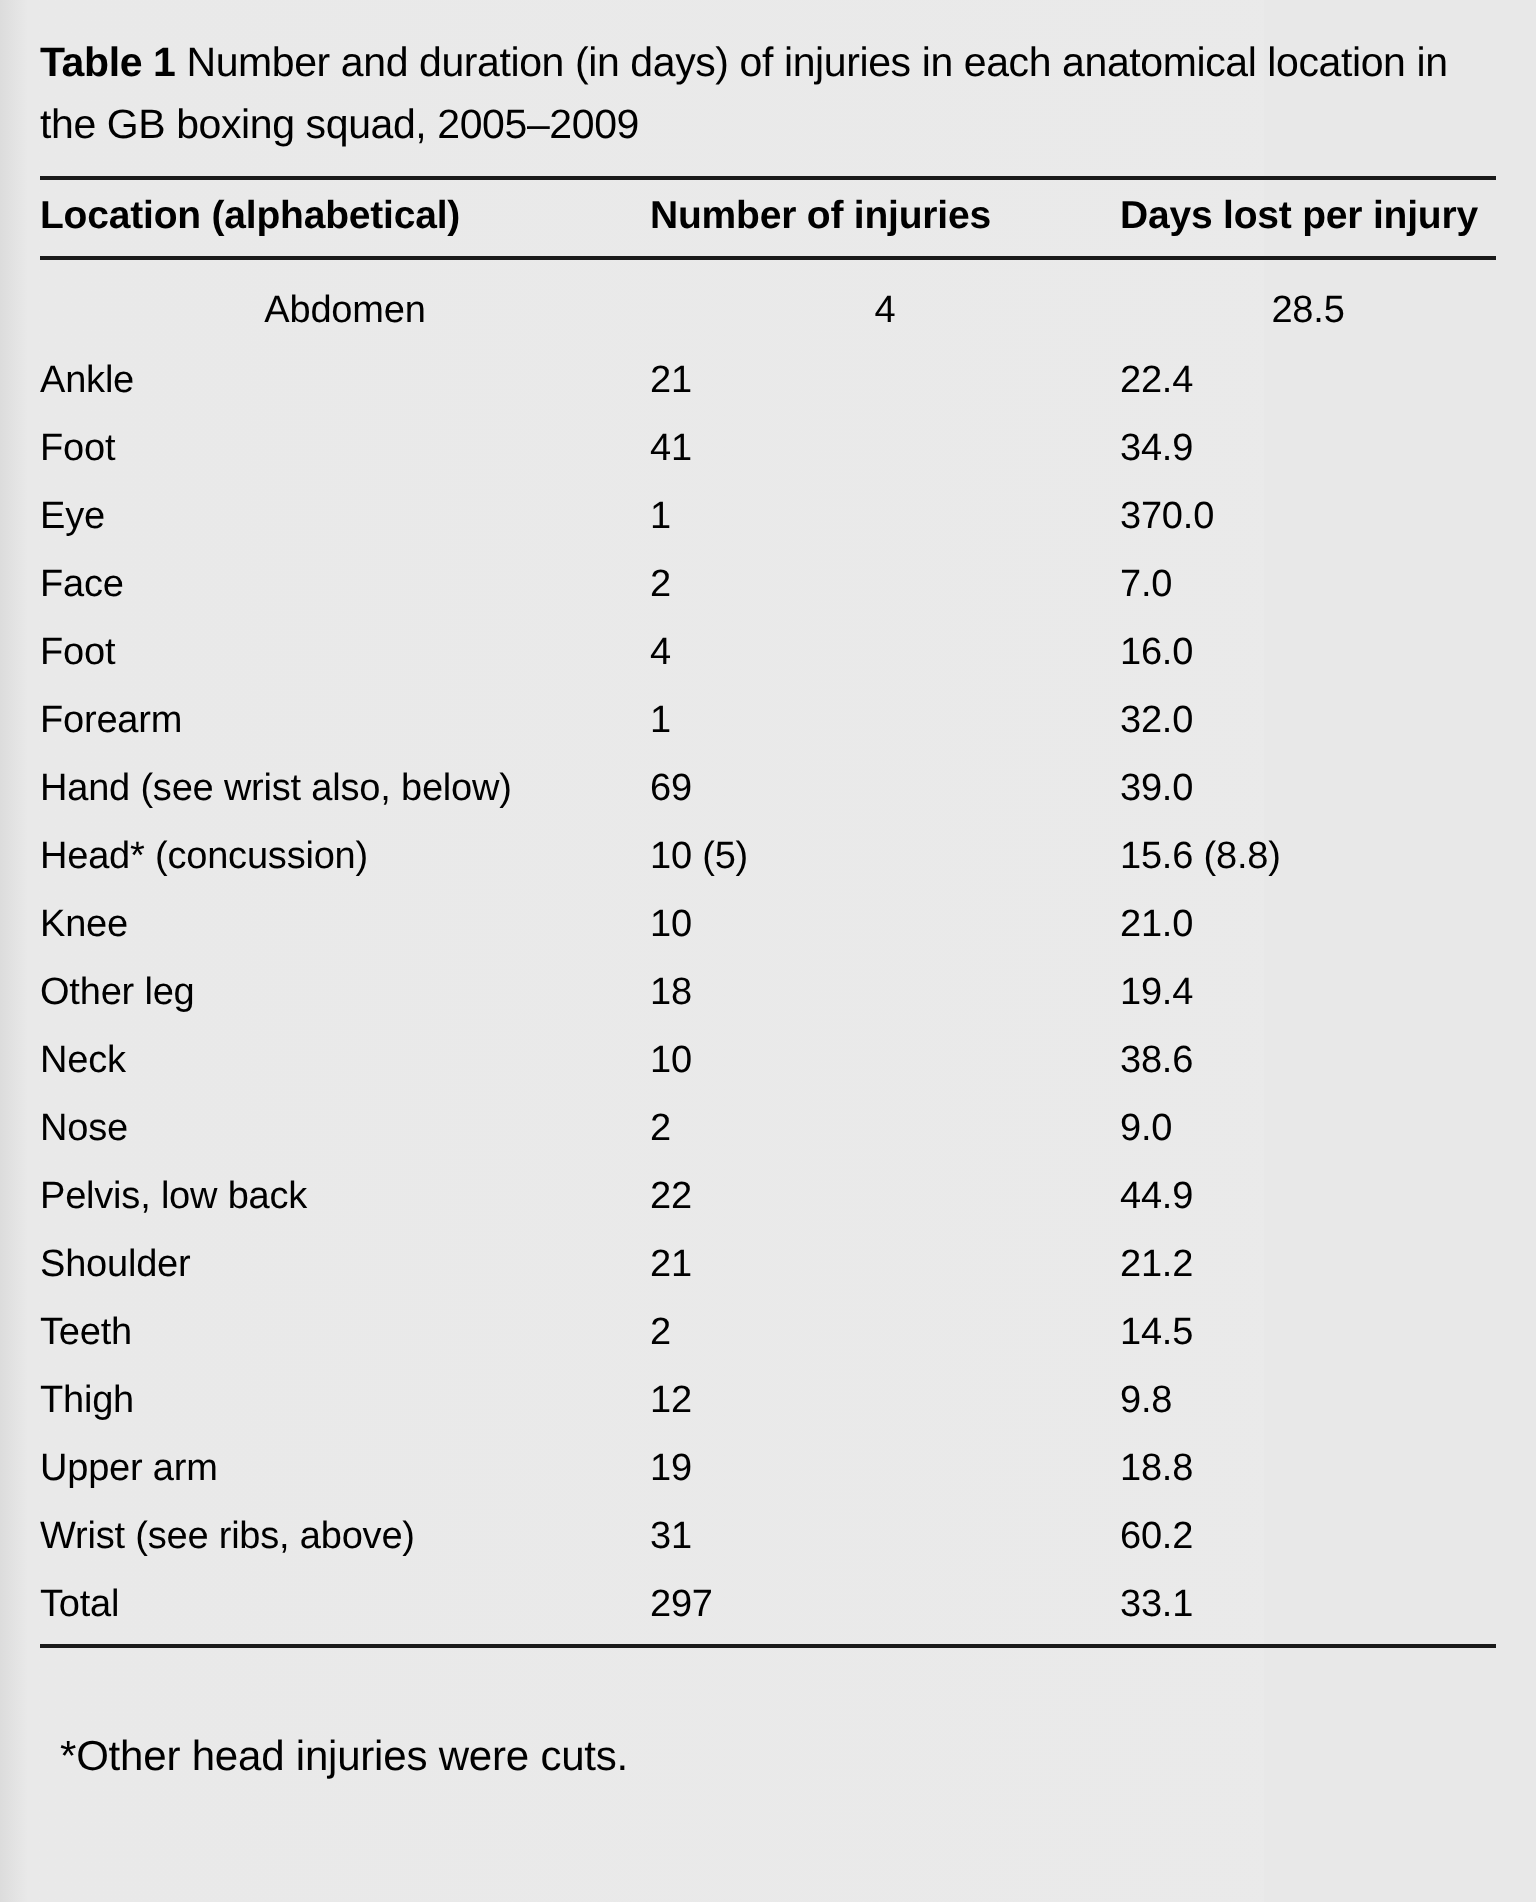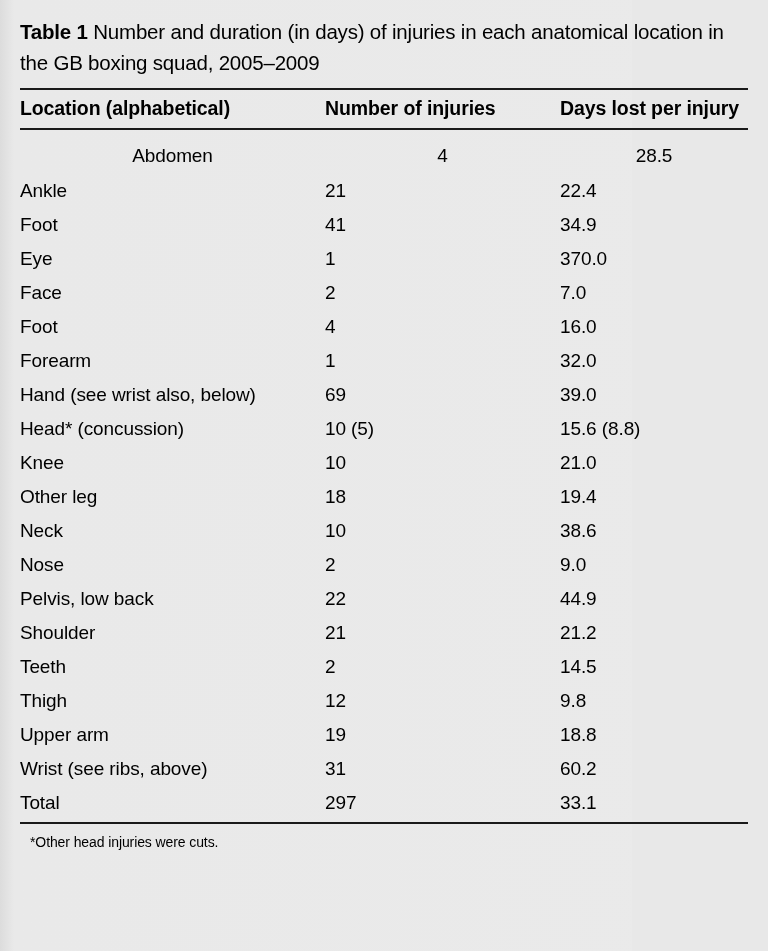--- a/index.html
+++ b/index.html
@@ -81,23 +81,24 @@
   }
   table.data tbody tr:first-child td {
     height: 44px;
     vertical-align: bottom;
     line-height: 36px;
     text-align: center;
   }
 
   .footnote {
     padding: 6px 20px 0 30px;
-    font-size: 14px;
+    font-size: 21px;
     line-height: 24px;
     letter-spacing: -0.1px;
+    margin-top: 37px;
   }
 </style>
 </head>
 <body>
 
 <div id="page">
   <div class="table-wrap">
 
     <div class="caption">
       <span class="caption-label">Table 1</span>

